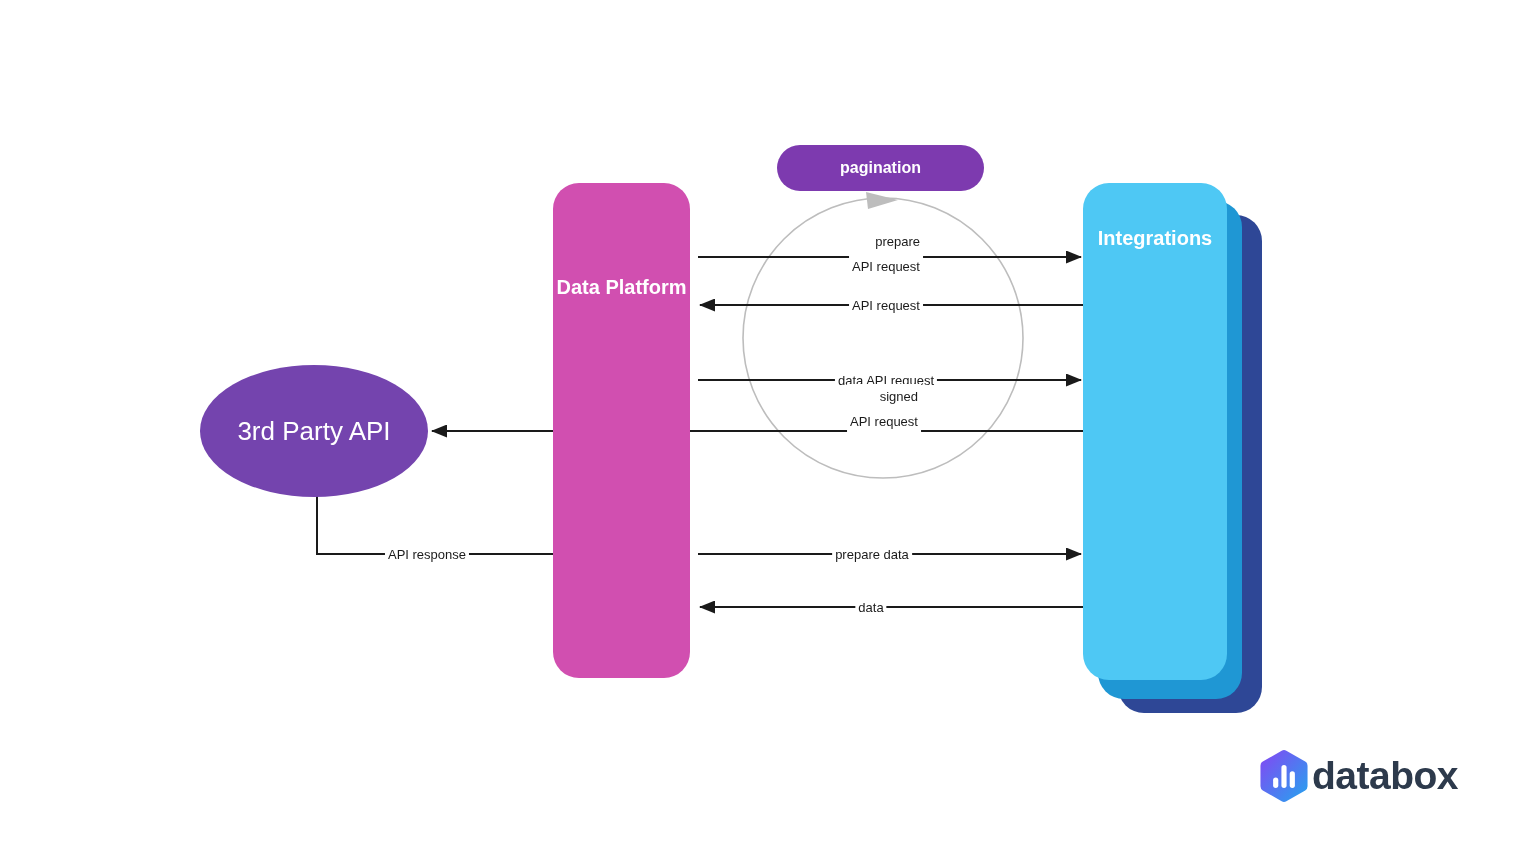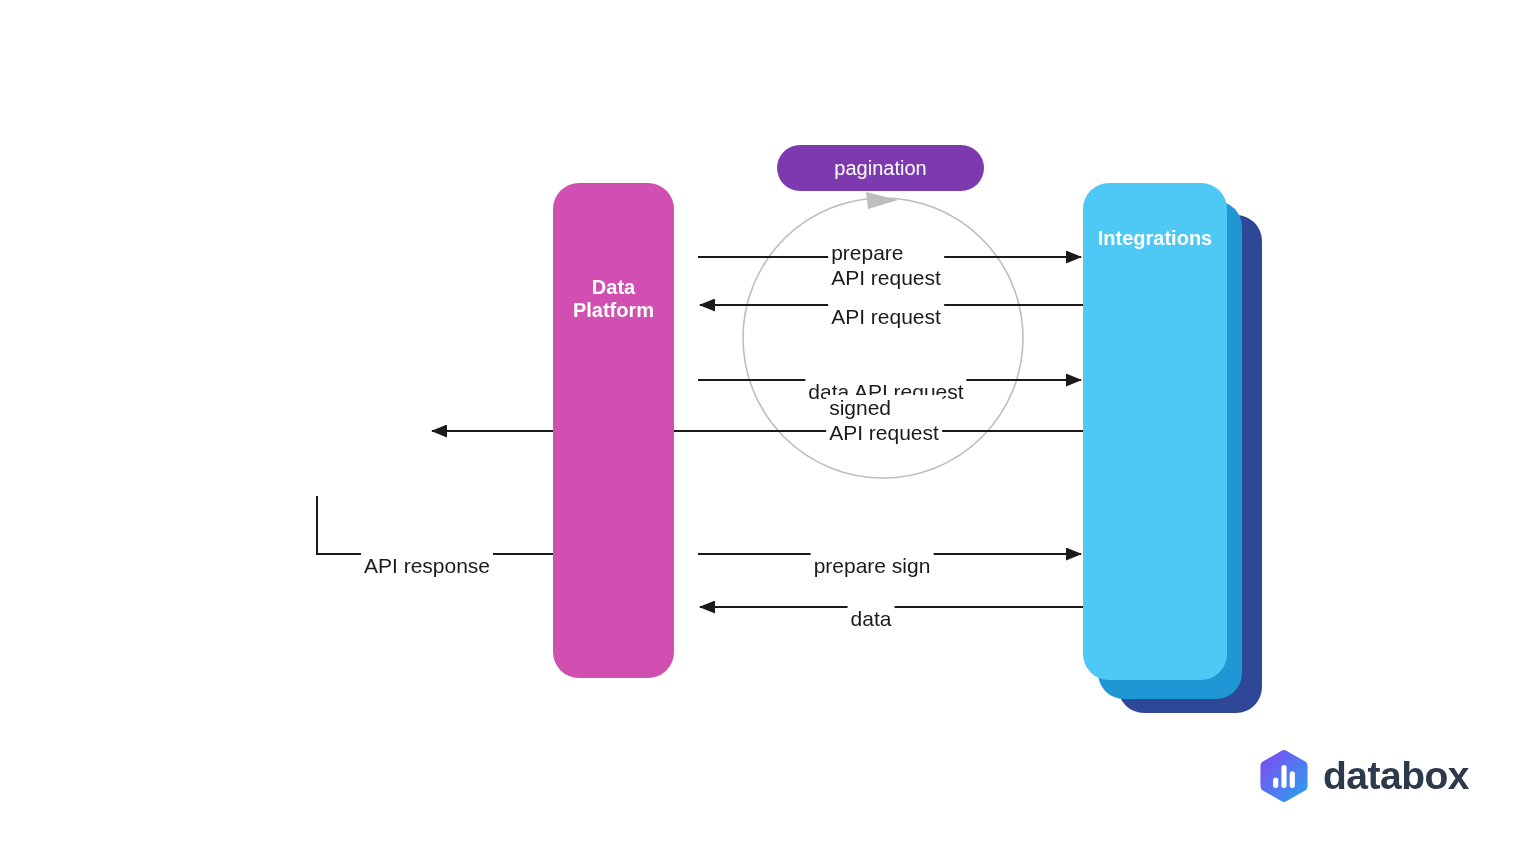--- a/index.html
+++ b/index.html
@@ -25,36 +25,36 @@
 
   
   .pill {
     left: 777px; top: 145px;
     width: 207px; height: 46px;
     background: #7D3AAF;
     border-radius: 23px;
     display: flex; align-items: center; justify-content: center;
     z-index: 3;
   }
-  .pill .node-label { font-size: 20px; font-weight: 400; }
+  .pill .node-label { font-size: 16px; font-weight: 700; }
 
   
   .ellipse {
     left: 200px; top: 365px;
     width: 228px; height: 132px;
     background: #7444AE;
     border-radius: 50%;
     display: flex; align-items: center; justify-content: center;
   }
   .ellipse .node-label { font-size: 26px; font-weight: 400; }
 
   
   .box-pink {
     left: 553px; top: 183px;
-    width: 121px; height: 495px;
+    width: 137px; height: 495px;
     background: #D14FB0;
     border-radius: 26px;
     display: flex; justify-content: center;
   }
   .box-pink .node-label {
     margin-top: 93px;
     font-size: 20px; font-weight: 700; line-height: 23px;
   }
 
   
@@ -82,39 +82,37 @@
     font-size: 20px; font-weight: 700;
   }
 
   
   .edge-label {
     position: absolute;
     z-index: 4;
     transform: translate(-50%, -50%);
     background: #ffffff;
     padding: 0 3px;
-    text-align: left;
-    font-size: 21px;
+    text-align: right;
+    font-size: 13px;
     line-height: 25px;
     color: #1b1b1b;
     white-space: nowrap;
-    margin-top: 11px;
   }
   .edge-label span { display: block; }
 
   
   .logo {
     position: absolute;
     left: 1256px; top: 748px;
     height: 56px;
     display: flex; align-items: center;
     z-index: 2;
   }
   .logo-text {
-    margin-left: 11px;
     font-size: 39px;
     font-weight: 700;
     letter-spacing: -0.5px;
     color: #2D3A4C;
   }
 </style>
 </head>
 <body>
 
 <div class="canvas">
@@ -135,20 +133,23 @@
     <line x1="1083" y1="431" x2="432" y2="431" stroke="#1a1a1a" stroke-width="2" marker-end="url(#arrow-black)"></line>
     <line x1="698" y1="554" x2="1081" y2="554" stroke="#1a1a1a" stroke-width="2" marker-end="url(#arrow-black)"></line>
     <line x1="1083" y1="607" x2="700" y2="607" stroke="#1a1a1a" stroke-width="2" marker-end="url(#arrow-black)"></line>
     <path d="M317,496 L317,554 L553,554" fill="none" stroke="#1a1a1a" stroke-width="2"></path>
   </svg>
 
   <div class="node pill">
     <div class="node-label">pagination</div>
   </div>
 
+  <div class="node ellipse">
+    <div class="node-label">3rd Party API</div>
+  </div>
 
   <div class="node box-pink">
     <div class="node-label">
       <span>Data</span>
       <span>Platform</span>
     </div>
   </div>
 
   <div class="node stack-back"></div>
   <div class="node stack-mid"></div>
@@ -168,21 +169,21 @@
   <div class="edge-label" style="left:886px; top:380px">
     <span>data API request</span>
   </div>
 
   <div class="edge-label" style="left:884px; top:409px">
     <span>signed</span>
     <span>API request</span>
   </div>
 
   <div class="edge-label" style="left:872px; top:554px">
-    <span>prepare sign</span>
+    <span>prepare data</span>
   </div>
 
   <div class="edge-label" style="left:871px; top:607px">
     <span>data</span>
   </div>
 
   <div class="edge-label" style="left:427px; top:554px">
     <span>API response</span>
   </div>
 

